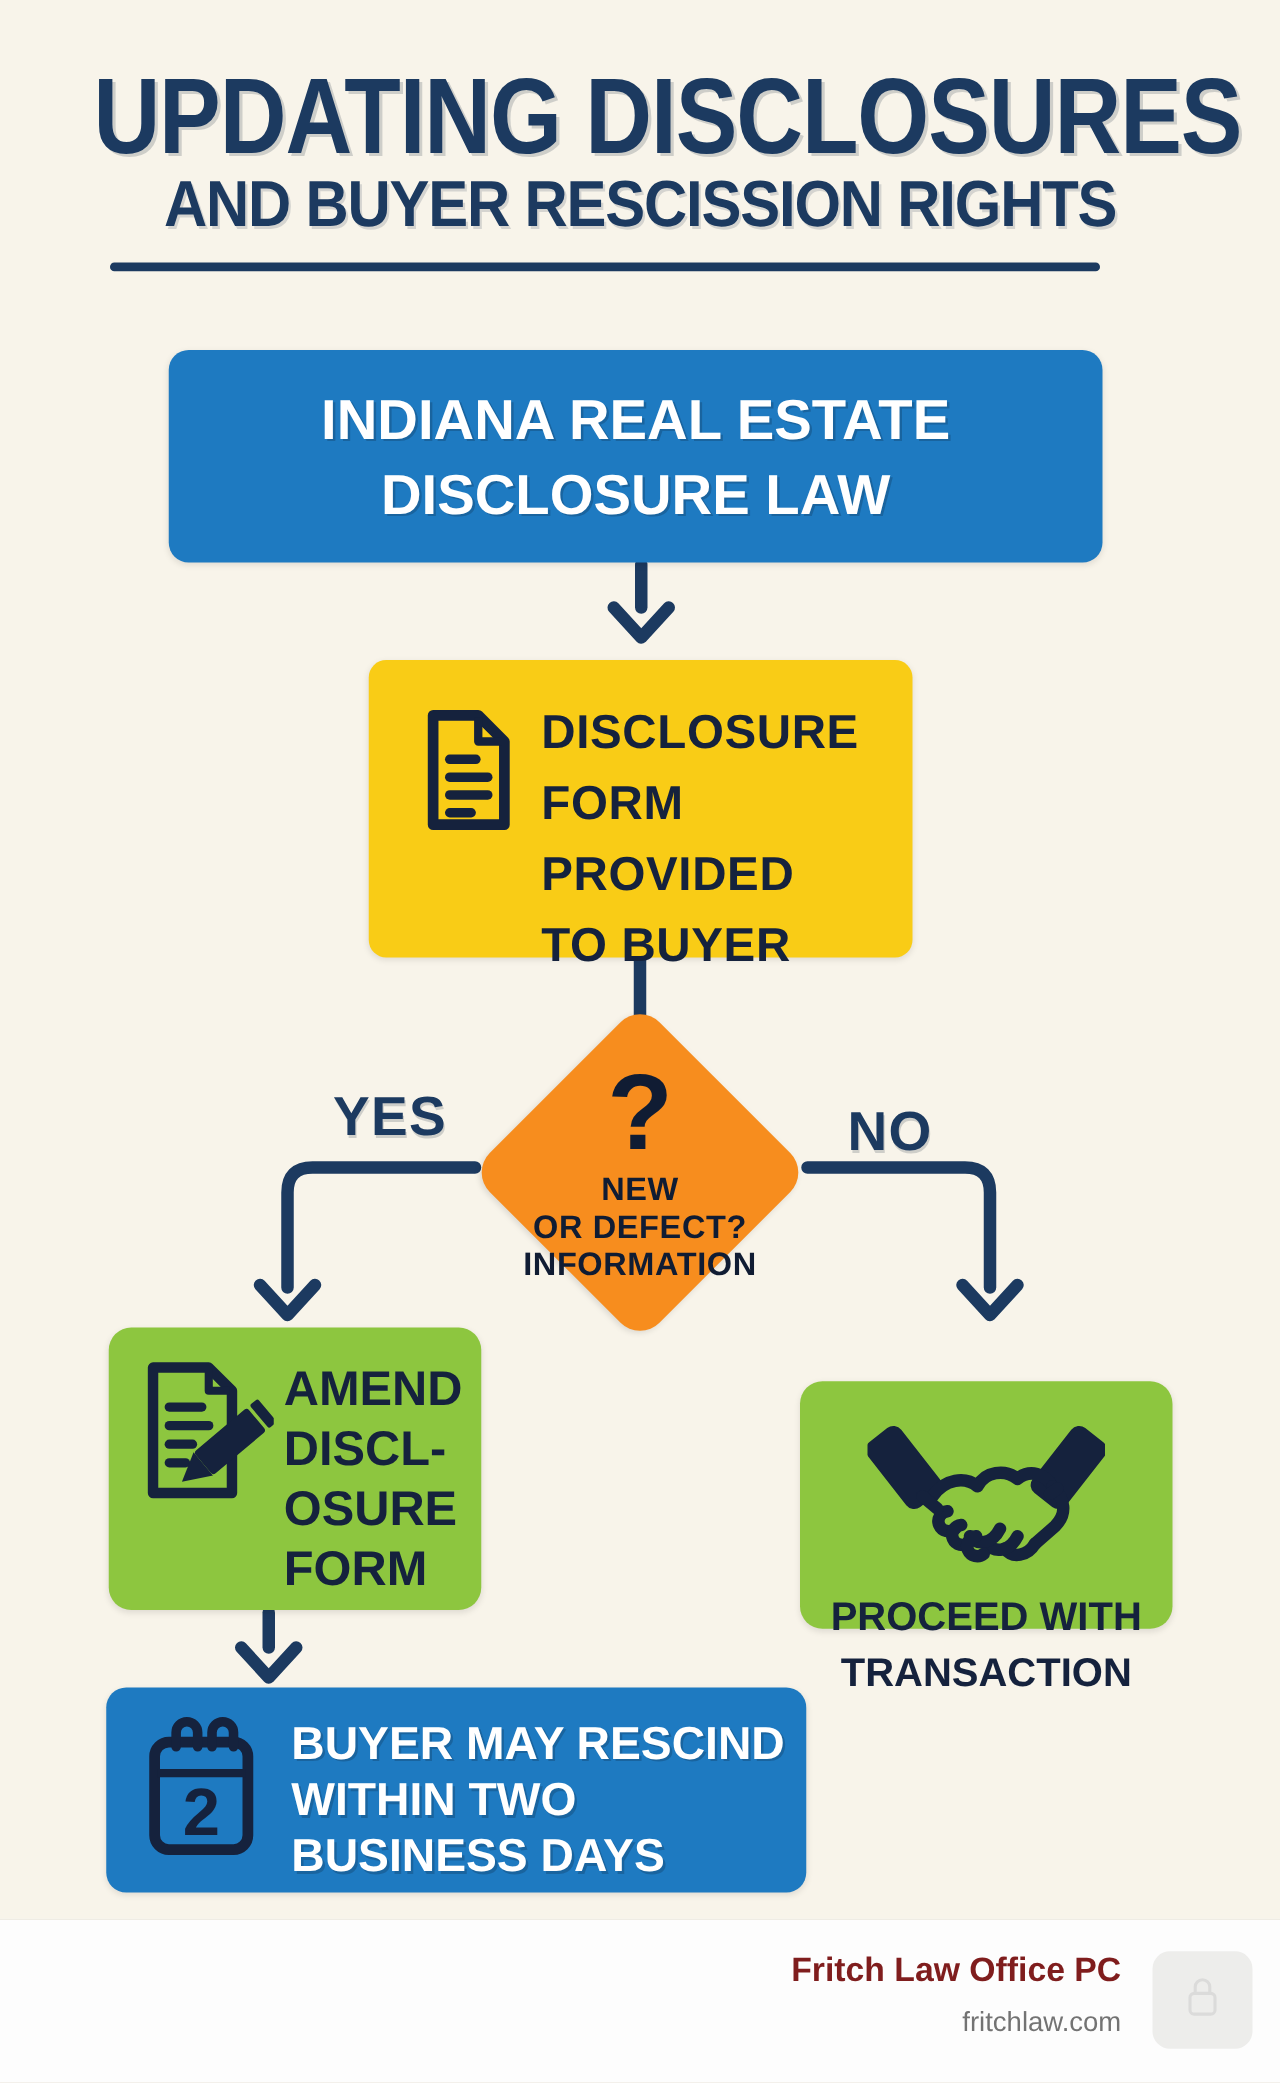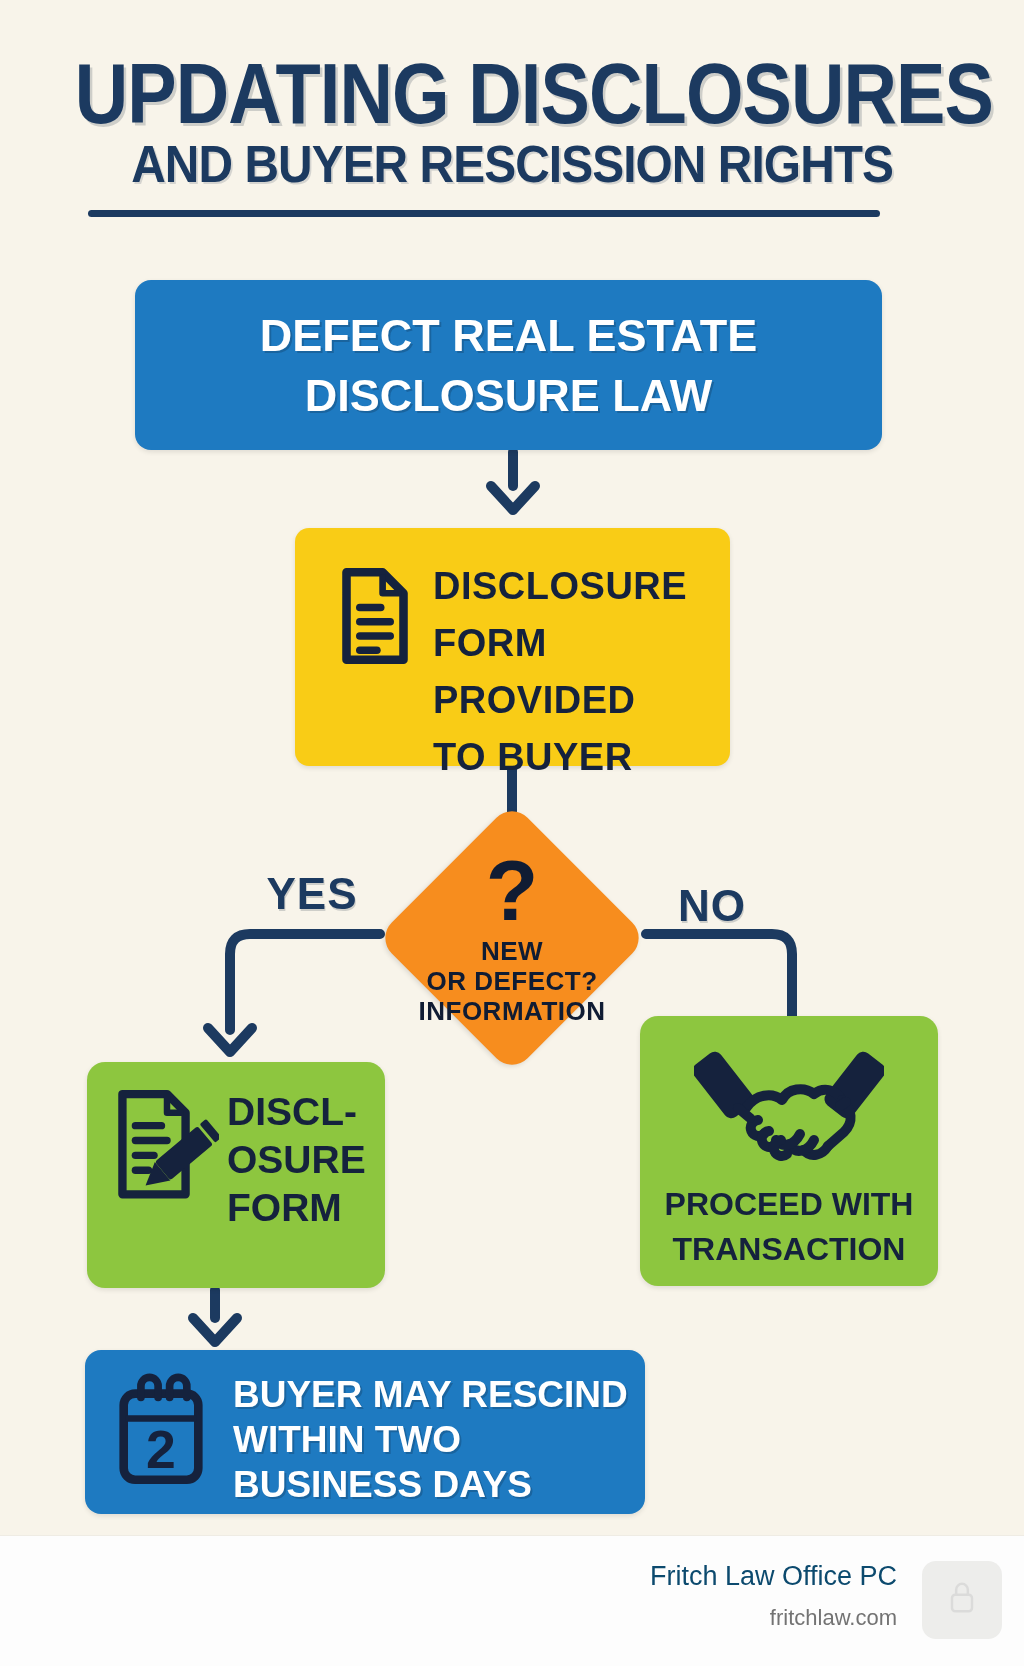--- a/index.html
+++ b/index.html
@@ -70,21 +70,21 @@
     left:87px; top:1062px; width:298px; height:226px; border-radius:18px;
     background:#8dc63f;
   }
   .amend .icon { position:absolute; left:28px; top:24px; }
   .amend .txt {
     position:absolute; left:140px; top:26px; color:#15223d;
     font-size:39px; font-weight:800; line-height:48px;
   }
 
   .proceed {
-    left:640px; top:1016px; width:298px; height:270px; border-radius:18px;
+    left:640px; top:1105px; width:298px; height:198px; border-radius:18px;
     background:#8dc63f; text-align:center;
   }
   .proceed .icon { margin-top:30px; }
   .proceed .txt {
     position:absolute; left:0; right:0; top:166px; color:#15223d;
     font-size:32px; font-weight:800; line-height:45px;
   }
 
   .rescind {
     left:85px; top:1350px; width:560px; height:164px; border-radius:16px;
@@ -102,21 +102,21 @@
     pointer-events:none; }
   .connectors path { stroke:#1c3a60; stroke-width:10; fill:none;
     stroke-linecap:round; stroke-linejoin:round; }
 
   
   .footer-band {
     position:absolute; left:0; right:0; top:1535px; height:131px;
     background:#fdfdfd; border-top:1px solid #efece4;
   }
   .footer-text { position:absolute; right:127px; top:23px; text-align:right; }
-  .firm { font-size:27px; font-weight:400; color:#0c4a6e; line-height:34px;margin-left:18px; }
+  .firm { font-size:27px; font-weight:700; color:#7f1d1d; line-height:34px;margin-left:18px; }
   .site { font-size:22px; font-weight:400; color:#737373; line-height:30px; margin-top:10px; }
   .watermark {
     position:absolute; left:922px; top:25px; width:80px; height:78px;
     background:#ededeb; border-radius:14px;
     display:flex; align-items:center; justify-content:center;
   }
 </style>
 </head>
 <body>
 
@@ -136,21 +136,21 @@
     <path d="M512 756 V812"></path>
     <path d="M380 934 H250 Q230 934 230 954 V1030"></path>
     <path d="M208 1028 L230 1052 L252 1028"></path>
     <path d="M646 934 H772 Q792 934 792 954 V1030"></path>
     <path d="M770 1028 L792 1052 L814 1028"></path>
     <path d="M215 1290 V1318"></path>
     <path d="M193 1318 L215 1342 L237 1318"></path>
   </svg>
 
   <div class="node start">
-    <span class="line">DEFECT REAL ESTATE</span>
+    <span class="line">INDIANA REAL ESTATE</span>
     <span class="line">DISCLOSURE LAW</span>
   </div>
 
   <div class="node disclosure">
     <span class="icon">
       <svg width="76" height="104" viewBox="0 0 80 108">
         <path d="M10 8 H48 L70 30 V100 H10 Z" fill="none" stroke="#15223d" stroke-width="9" stroke-linejoin="round"></path>
         <path d="M48 10 V30 H68" fill="none" stroke="#15223d" stroke-width="7" stroke-linejoin="round"></path>
         <g stroke="#15223d" stroke-width="8" stroke-linecap="round">
           <line x1="24" y1="45" x2="46" y2="45"></line>
@@ -191,20 +191,21 @@
           <line x1="22" y1="90" x2="36" y2="90"></line>
         </g>
         <g transform="rotate(50 62 82)" fill="#15223d">
           <rect x="49" y="36" width="26" height="60" rx="3"></rect>
           <rect x="49" y="24" width="26" height="9" rx="2"></rect>
           <path d="M49 96 h26 l-13 24 z"></path>
         </g>
       </svg>
     </span>
     <span class="txt">
+      <span class="line">AMEND</span>
       <span class="line">DISCL-</span>
       <span class="line">OSURE</span>
       <span class="line">FORM</span>
     </span>
   </div>
 
   <div class="node proceed">
     <span class="icon" style="display:inline-block">
       <svg width="190" height="125" viewBox="0 0 190 125">
         <rect x="12" y="6" width="34" height="66" rx="8" transform="rotate(-38 29 39)" fill="#15223d"></rect>

